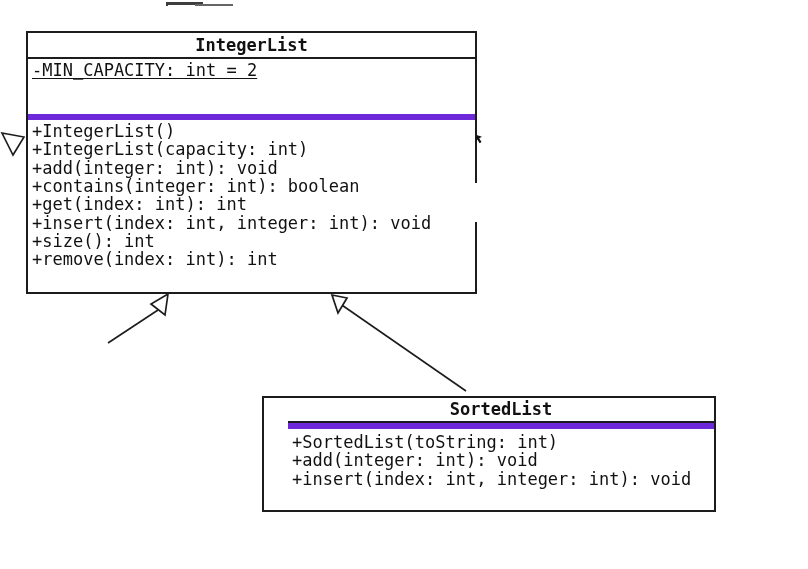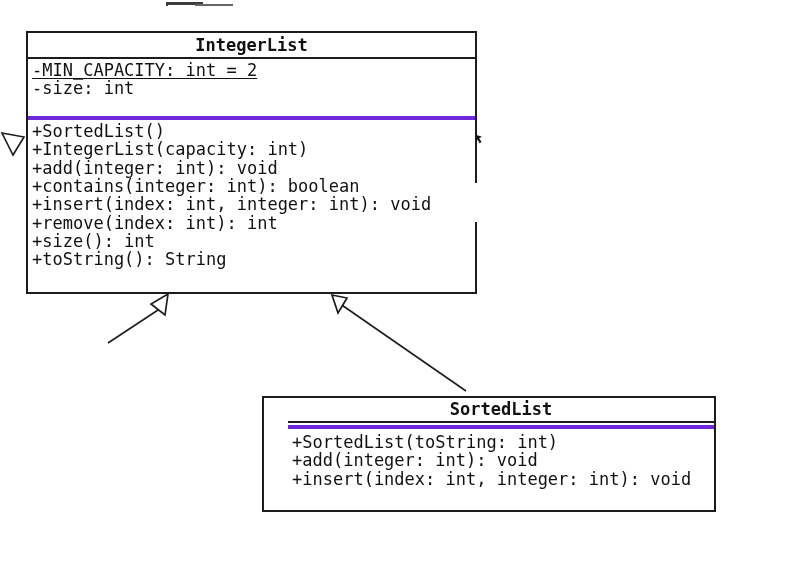--- a/index.html
+++ b/index.html
@@ -22,21 +22,21 @@
     box-sizing: border-box;
     border-bottom: 2px solid #1c1c1c;
     font-weight: bold;
     font-size: 17px;
     text-align: center;
     white-space: nowrap;
     overflow: hidden;
   }
   .uml-section {
     box-sizing: border-box;
-    border-bottom: 4px solid #6d28d9;
+    border-bottom: 6px solid #6d28d9;
     padding: 2px 0 0 4px;
     overflow: hidden;
   }
   .uml-section.last { border-bottom: none; }
   .row {
     font-size: 17px;
     line-height: 18.33px;
     white-space: nowrap;
     letter-spacing: 0;
   }
@@ -60,31 +60,30 @@
 </style>
 </head>
 <body>
 
 <div class="canvas">
 
   <div class="uml-box" id="box-integerlist">
     <div class="uml-title">IntegerList</div>
     <div class="uml-section attrs">
       <div class="row static-attr">-MIN_CAPACITY: int = 2</div>
-      <div class="row">-size: int</div>
     </div>
     <div class="uml-section methods last">
-      <div class="row">+SortedList()</div>
+      <div class="row">+IntegerList()</div>
       <div class="row">+IntegerList(capacity: int)</div>
       <div class="row">+add(integer: int): void</div>
       <div class="row">+contains(integer: int): boolean</div>
+      <div class="row">+get(index: int): int</div>
       <div class="row">+insert(index: int, integer: int): void</div>
+      <div class="row">+size(): int</div>
       <div class="row">+remove(index: int): int</div>
-      <div class="row">+size(): int</div>
-      <div class="row">+toString(): String</div>
     </div>
   </div>
 
   <div class="uml-box" id="box-sortedlist">
     <div class="uml-title">SortedList</div>
     <div class="uml-section attrs"></div>
     <div class="uml-section methods last">
       <div class="row">+SortedList(toString: int)</div>
       <div class="row">+add(integer: int): void</div>
       <div class="row">+insert(index: int, integer: int): void</div>

